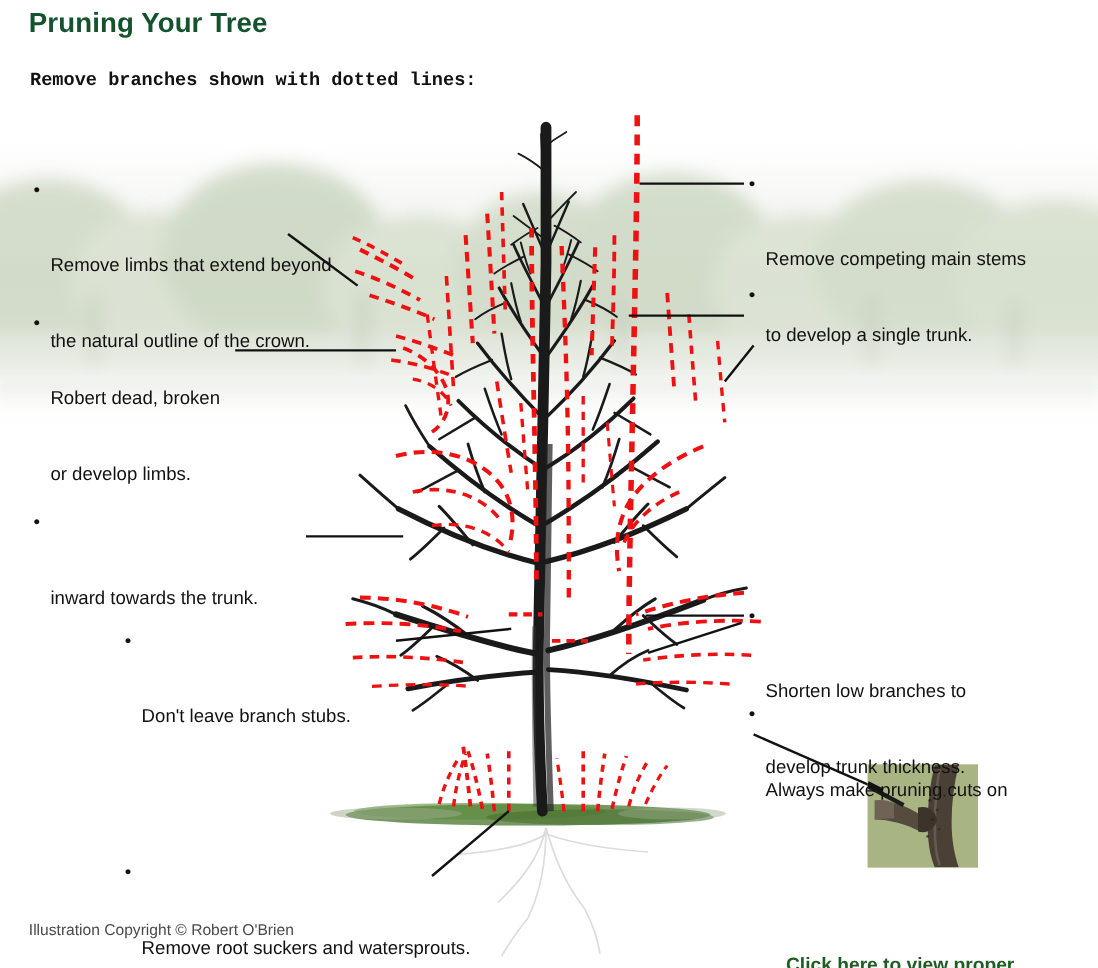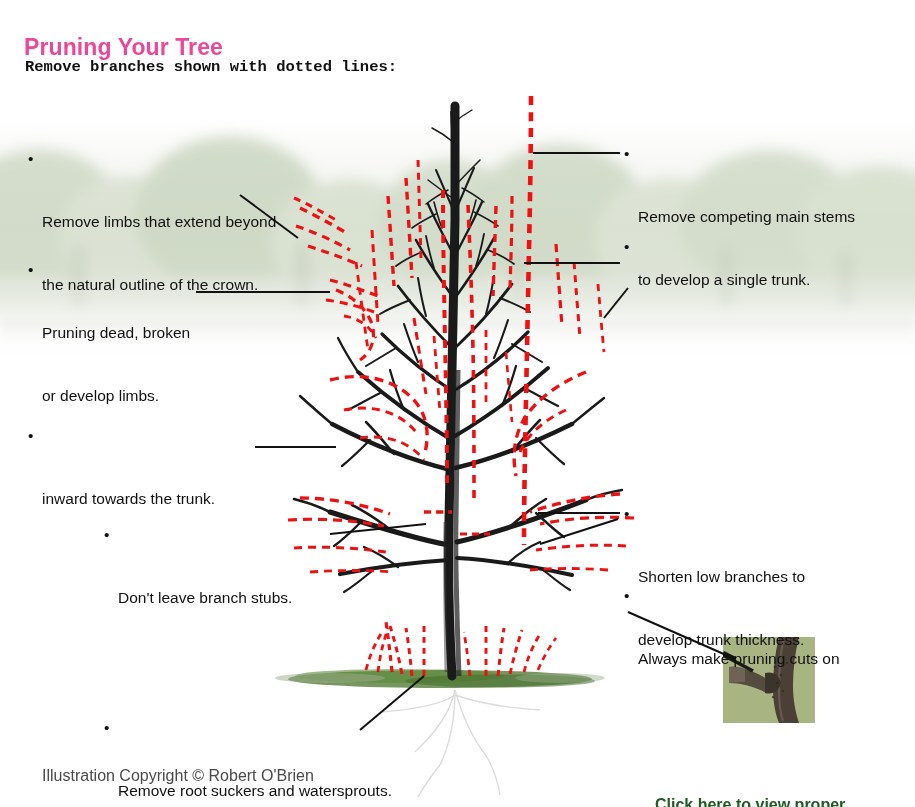--- a/index.html
+++ b/index.html
@@ -46,23 +46,22 @@
   }
   #bg-photo .fadeout{
     position:absolute; left:0; bottom:0; width:915px; height:110px;
     background:linear-gradient(to bottom, rgba(255,255,255,0), #ffffff 88%);
   }
 
   
   .title{
     position:absolute; left:24px; top:6px;
     font-size:23px; font-weight:bold;
-    color:#ec4899;
+    color:#14532d;
     letter-spacing:.1px;
-    margin-top:28px;
   }
   .subtitle{
     position:absolute; left:25px; top:58px;
     font-size:15.5px; font-weight:bold;
     color:#111;
     font-family:Liberation Mono, monospace;
   }
 
   
   .note{
@@ -85,22 +84,22 @@
     line-height:21px;
     font-weight:bold;
     color:#1f5c22;
     white-space:pre;
     cursor:pointer;
   }
 
   
   .copyright{
     position:absolute;
-    left:42px; top:767px;
-    font-size:16px;
+    left:24px; top:767px;
+    font-size:13px;
     color:#4a4a4a;
   }
 
   
   #art{
     position:absolute; left:0; top:0;
     width:915px; height:807px;
     pointer-events:none;
   }
 
@@ -368,21 +367,21 @@
   </div>
 
   <div class="note" style="left:42px; top:148px;">
     <span class="bullet">•</span>
     <div>Remove limbs that extend beyond</div>
     <div>the natural outline of the crown.</div>
   </div>
 
   <div class="note" style="left:42px; top:259px;">
     <span class="bullet">•</span>
-    <div>Pruning dead, broken</div>
+    <div>Robert dead, broken</div>
     <div>or develop limbs.</div>
   </div>
 
   <div class="note" style="left:42px; top:425px;">
     <span class="bullet">•</span>
     <div>inward towards the trunk.</div>
   </div>
 
   <div class="note" style="left:118px; top:524px;">
     <span class="bullet">•</span>

